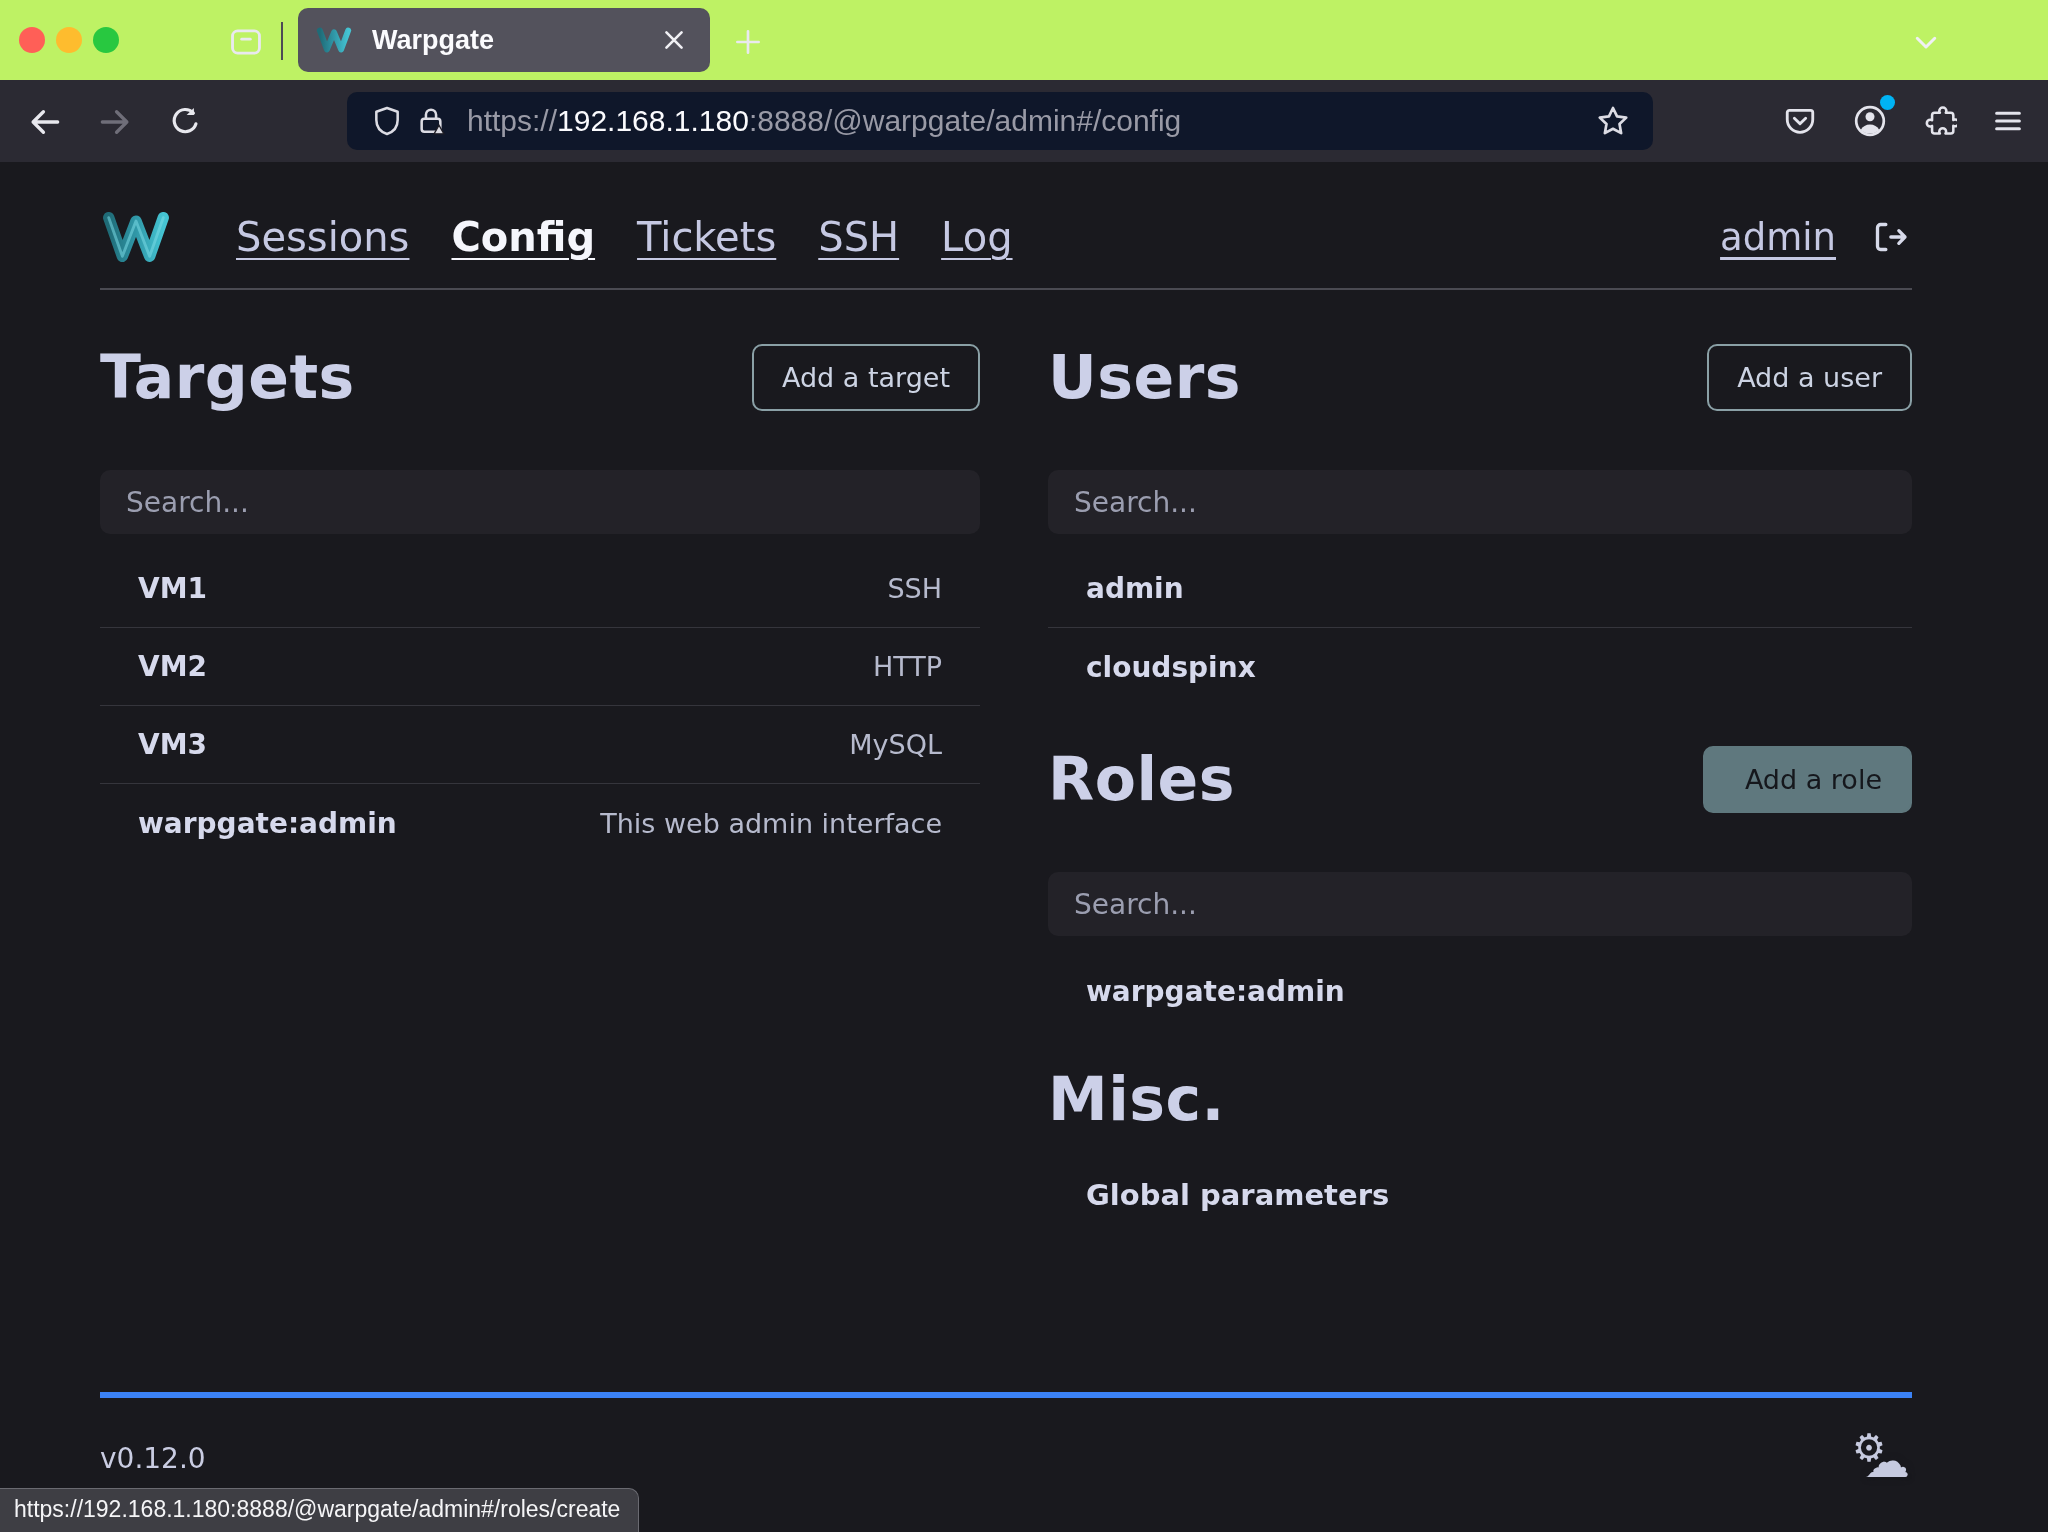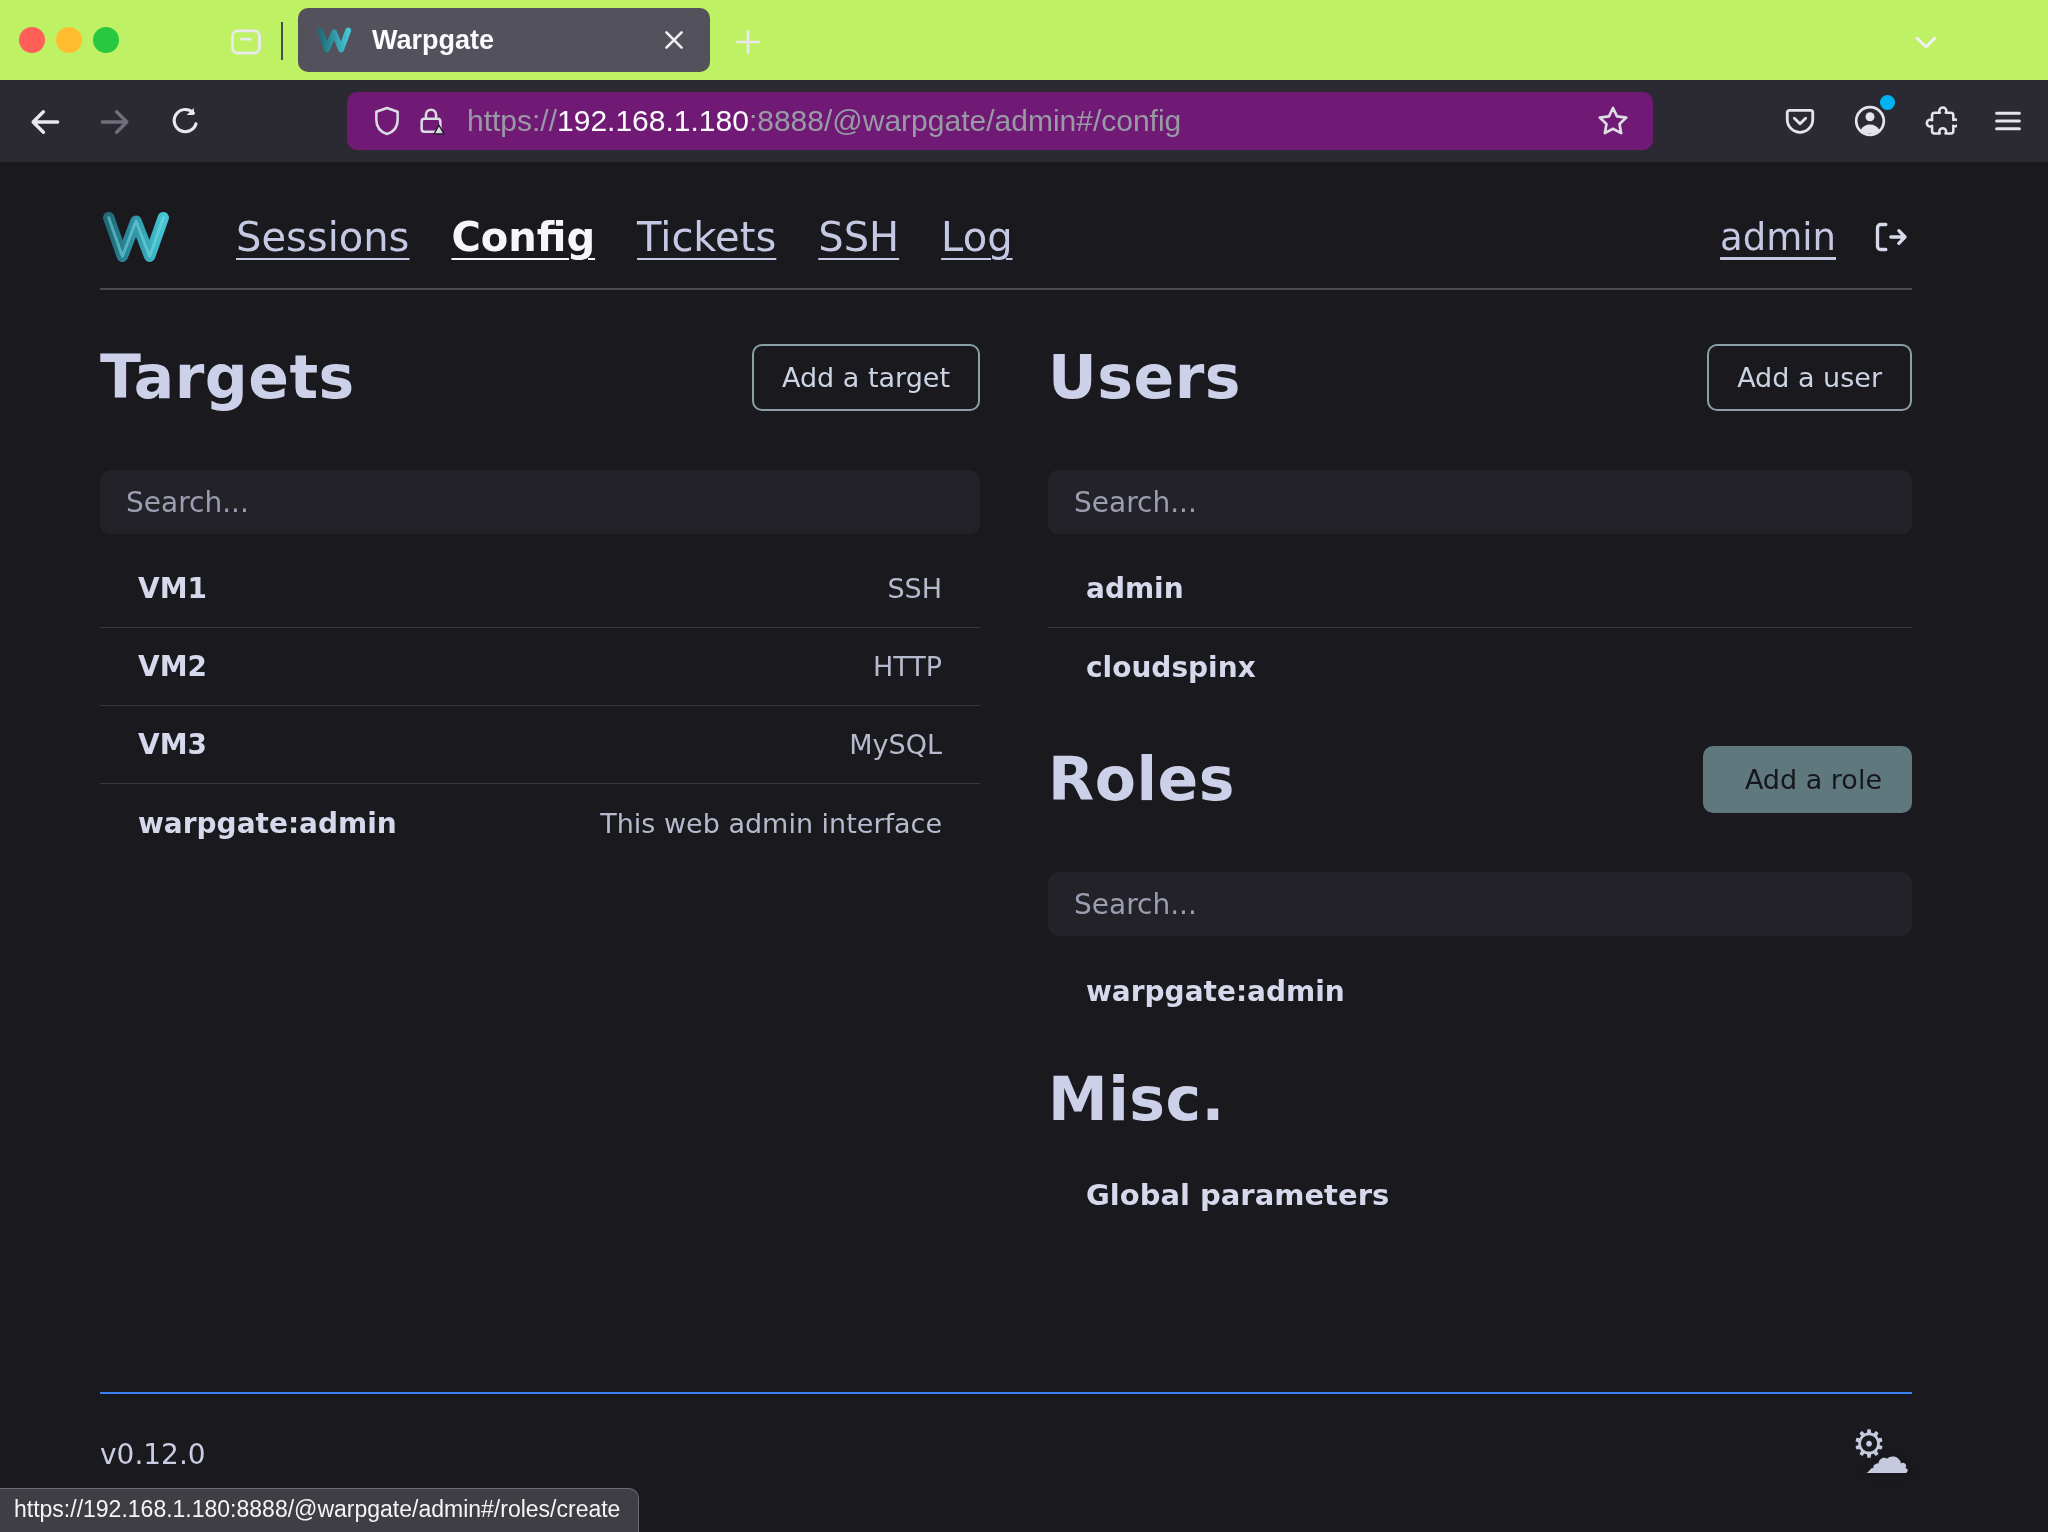--- a/index.html
+++ b/index.html
@@ -22,21 +22,21 @@
   .tab-close { width:36px; height:36px; display:flex; align-items:center; justify-content:center; color:#f0f0f4; border-radius:6px; }
 
   .newtab { left:726px; top:20px; width:44px; height:44px; }
   .alltabs { left:1902px; top:20px; width:48px; height:44px; color:#f0f0f4; }
 
   .toolbar { position:absolute; left:0; top:80px; width:2048px; height:82px; background:#2b2a33; }
   .nav-back   { left:22px;  top:19px; width:46px; height:46px; color:#e8e8ee; }
   .nav-fwd    { left:92px;  top:19px; width:46px; height:46px; color:#6f6e79; }
   .nav-reload { left:162px; top:19px; width:46px; height:46px; color:#e8e8ee; }
 
-  .urlbar { position:absolute; left:347px; top:12px; width:1306px; height:58px; background:#701a75;
+  .urlbar { position:absolute; left:347px; top:12px; width:1306px; height:58px; background:#0f172a;
             border-radius:10px; display:flex; align-items:center; padding:0 18px; }
   .urlbar .icn { display:flex; align-items:center; justify-content:center; width:44px; height:44px; color:#dcdce4; }
   .url-text { font-family:"Liberation Sans", sans-serif; font-size:30px; color:#999aa6; margin-left:14px; white-space:nowrap; overflow:hidden; flex:1; }
   .url-text .host { color:#fbfbfe; }
   .star-btn { margin-left:auto; }
 
   .tb-right { position:absolute; top:18px; display:flex; align-items:center; justify-content:center;
               width:48px; height:46px; color:#e4e4ec; }
   .pocket { left:1776px; } .puzzle { left:1916px; } .menu-btn { left:1984px; }
   .acct-wrap { position:absolute; left:1846px; top:18px; width:48px; height:46px; display:flex; align-items:center; justify-content:center; color:#e4e4ec; }
@@ -73,21 +73,21 @@
          border-bottom:1px solid #35353c; cursor:pointer; }
   .row:last-child { border-bottom:none; }
   .row .name { font-size:28px; font-weight:700; color:#d6d9ec; }
   .row .kind { font-size:27px; color:#b6bacd; }
 
   .roles-head { margin-top:38px; }
   .misc-title { margin-top:34px; }
   .misc-link { margin-top:22px; height:78px; display:flex; align-items:center; padding:0 38px;
                font-size:29px; font-weight:700; color:#d6d9ec; cursor:pointer; }
 
-  .footer { position:absolute; left:100px; top:1230px; width:1812px; border-top:2px solid #3b82f6; }
+  .footer { position:absolute; left:100px; top:1230px; width:1812px; border-top:6px solid #3b82f6; }
   .footer-row { margin-top:34px; display:flex; align-items:center; justify-content:space-between; }
   .version { font-size:28px; color:#c9cce2; }
   .gearcloud { position:relative; width:60px; height:52px; color:#c6cadf; cursor:pointer; }
   .gearcloud .g { position:absolute; left:0; top:-6px; font-size:38px; }
   .gearcloud .c { position:absolute; left:12px; top:2px; font-size:46px; text-shadow:0 0 7px #19191e, 2px 2px 2px #19191e; }
 
   .statusbar { position:absolute; left:0; bottom:0; background:#3e3e44; border:1px solid #6a6a71; border-left:none; border-bottom:none;
                border-top-right-radius:10px; padding:7px 18px 9px 14px;
                font-family:"Liberation Sans", sans-serif; font-size:23px; color:#f5f5f7; }
 

